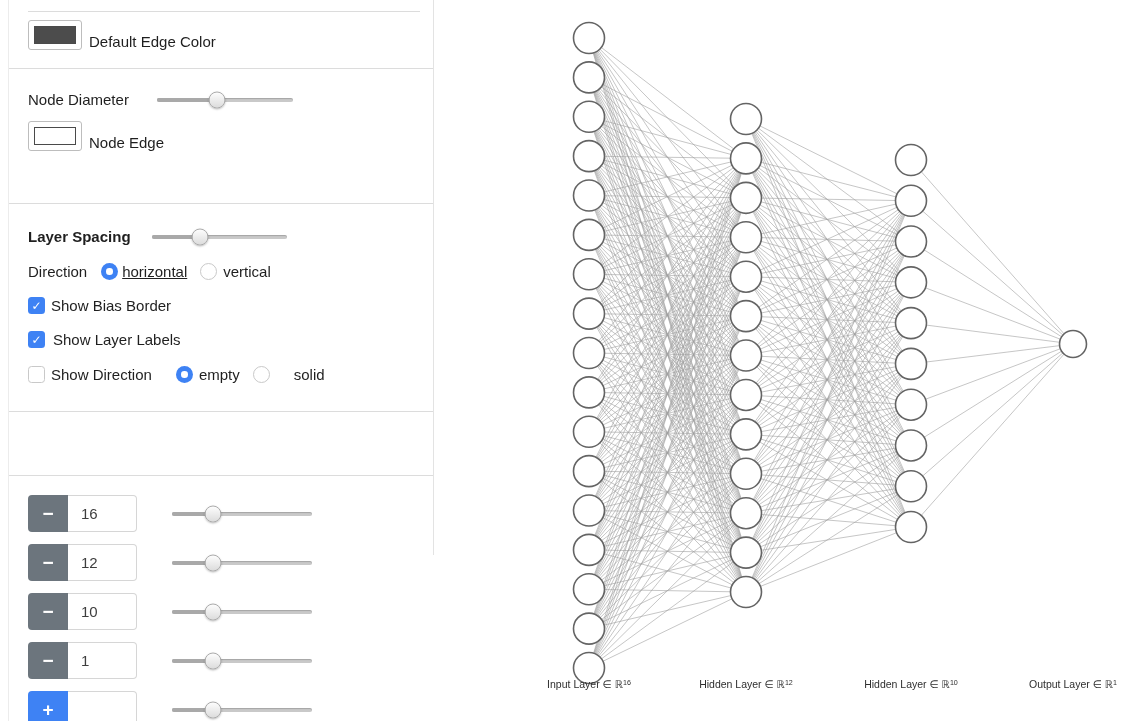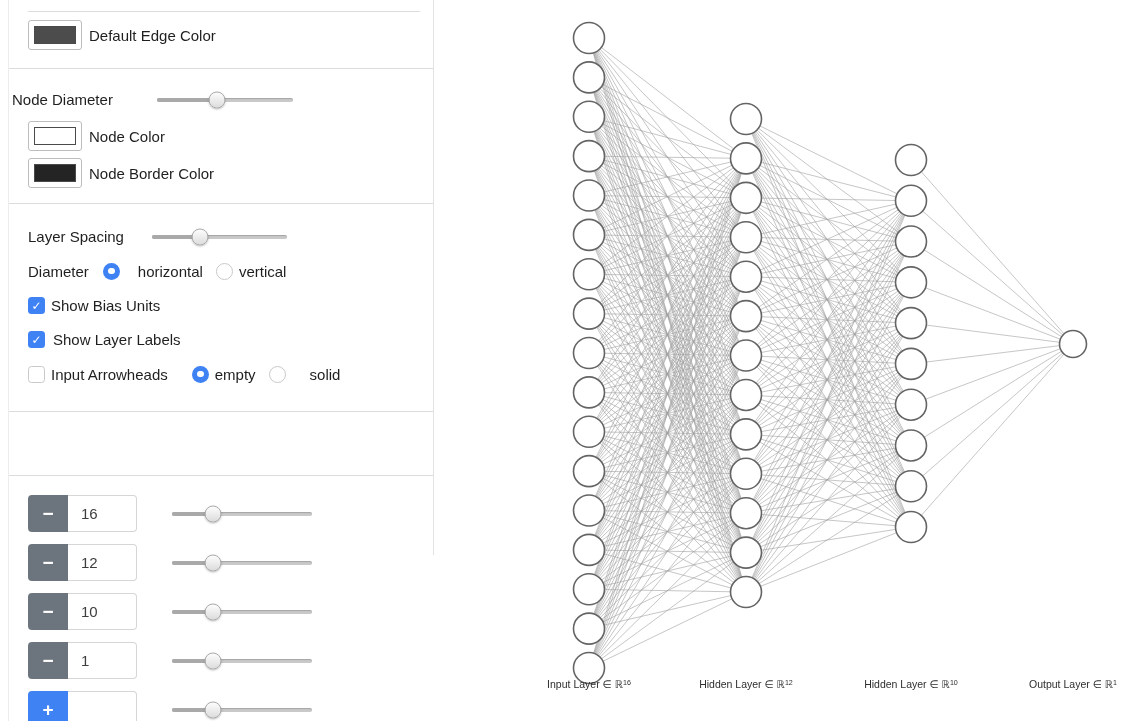--- a/index.html
+++ b/index.html
@@ -1,20 +1,20 @@
 <!DOCTYPE html>
 <html><head>
 <meta charset="utf-8">
 <style>
   html,body{margin:0;padding:0;background:#fff;}
   #app{position:relative;width:1148px;height:721px;overflow:hidden;background:#fff;
        font-family:"Liberation Sans","DejaVu Sans",sans-serif;color:#222;}
   .panel-left-border{position:absolute;left:8px;top:0;width:1px;height:721px;background:#ececec;}
   .sidebar{position:absolute;left:0;top:0;width:433px;height:721px;}
-  .row{position:absolute;display:flex;align-items:center;}
+  .row{position:absolute;display:flex;align-items:flex-end;}
   .hr{position:absolute;height:1px;background:#dcdcdc;}
   .lbl{font-size:15px;color:#1f1f1f;white-space:nowrap;}
   
   .swatch{width:54px;height:30px;background:#fff;border:1px solid #bdbdbd;border-radius:3px;
           display:flex;align-items:center;justify-content:center;box-sizing:border-box;}
   .swatch .chip{width:42px;height:18px;border:1px solid #4a4a4a;box-sizing:border-box;}
   
   .slider{position:absolute;height:17px;}
   .slider .track{position:absolute;left:0;right:0;top:50%;height:4px;transform:translateY(-50%);
                  border-radius:2px;background:#c9c9c9;box-shadow:inset 0 1px 1px rgba(0,0,0,.18);}
@@ -58,77 +58,71 @@
 
     <div class="row" style="left:28px;top:20px;gap:7px;">
       <span class="swatch">
         <span class="chip" id="chip-edge" style="background: rgb(76, 76, 76);"></span>
       </span>
       <span class="lbl">Default Edge Color</span>
     </div>
 
     <div class="hr" style="left:9px;top:68px;width:424px;"></div>
 
-    <div class="row" style="left:12px;top:91px;height:17px;">
+    <div class="row" style="left:28px;top:91px;height:17px;">
       <span class="lbl">Node Diameter</span>
     </div>
     <div class="slider" style="left:157px;top:91px;width:136px;">
       <span class="track"></span>
       <span class="fill" style="width: 44%;"></span>
       <span class="thumb" style="left: 44%;"></span>
     </div>
 
     <div class="row" style="left:28px;top:121px;gap:7px;">
       <span class="swatch">
         <span class="chip" id="chip-node" style="background: rgb(255, 255, 255);"></span>
       </span>
-      <span class="lbl">Node Color</span>
-    </div>
-
-    <div class="row" style="left:28px;top:158px;gap:7px;">
-      <span class="swatch">
-        <span class="chip" id="chip-border" style="background: rgb(36, 36, 36);"></span>
-      </span>
-      <span class="lbl">Node Border Color</span>
-    </div>
+      <span class="lbl">Node Edge</span>
+    </div>
+
 
     <div class="hr" style="left:9px;top:203px;width:424px;"></div>
 
-    <div class="row" style="left:28px;top:228px;height:17px;">
+    <div class="row" style="left:28px;top:228px;height:17px;font-weight:bold;">
       <span class="lbl">Layer Spacing</span>
     </div>
     <div class="slider" style="left:152px;top:228px;width:135px;">
       <span class="track"></span>
       <span class="fill" style="width: 35.5%;"></span>
       <span class="thumb" style="left: 35.5%;"></span>
     </div>
 
     <div class="row" style="left:28px;top:262px;height:18px;">
-      <span class="lbl">Diameter</span>
+      <span class="lbl">Direction</span>
       <span class="radio on accent" style="margin-left: 14px; background: rgb(62, 130, 244);">
           <span class="dot"></span>
         </span>
-      <span class="lbl" style="margin-left:18px;">horizontal</span>
+      <span class="lbl" style="margin-left:4px;text-decoration:underline;">horizontal</span>
       <span class="radio off" style="margin-left:13px;"></span>
       <span class="lbl" style="margin-left:6px;">vertical</span>
     </div>
 
     <div class="row" style="left:28px;top:297px;height:17px;">
       <span class="cb on accent" style="background: rgb(62, 130, 244);">✓</span>
-      <span class="lbl" style="margin-left:6px;">Show Bias Units</span>
+      <span class="lbl" style="margin-left:6px;">Show Bias Border</span>
     </div>
 
     <div class="row" style="left:28px;top:331px;height:17px;">
       <span class="cb on accent" style="background: rgb(62, 130, 244);">✓</span>
       <span class="lbl" style="margin-left:8px;">Show Layer Labels</span>
     </div>
 
     <div class="row" style="left:28px;top:365px;height:18px;">
       <span class="cb off"></span>
-      <span class="lbl" style="margin-left:6px;">Input Arrowheads</span>
+      <span class="lbl" style="margin-left:6px;">Show Direction</span>
       <span class="radio on accent" style="margin-left: 24px; background: rgb(62, 130, 244);">
           <span class="dot"></span>
         </span>
       <span class="lbl" style="margin-left:6px;">empty</span>
       <span class="radio off" style="margin-left:13px;"></span>
       <span class="lbl" style="margin-left:24px;">solid</span>
     </div>
 
     <div class="hr" style="left:9px;top:411px;width:424px;"></div>
 

